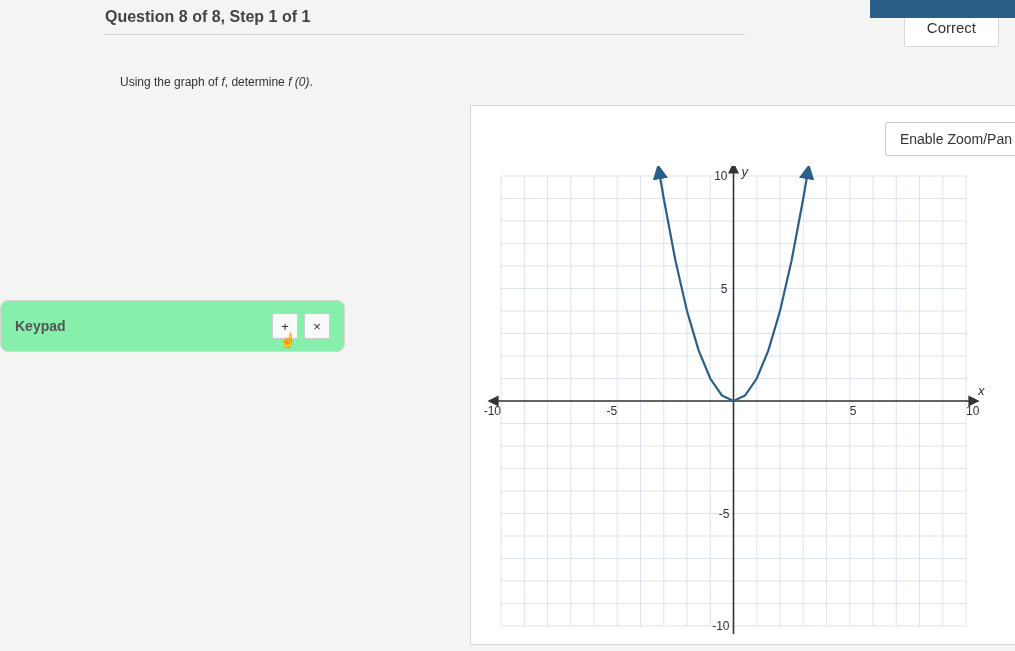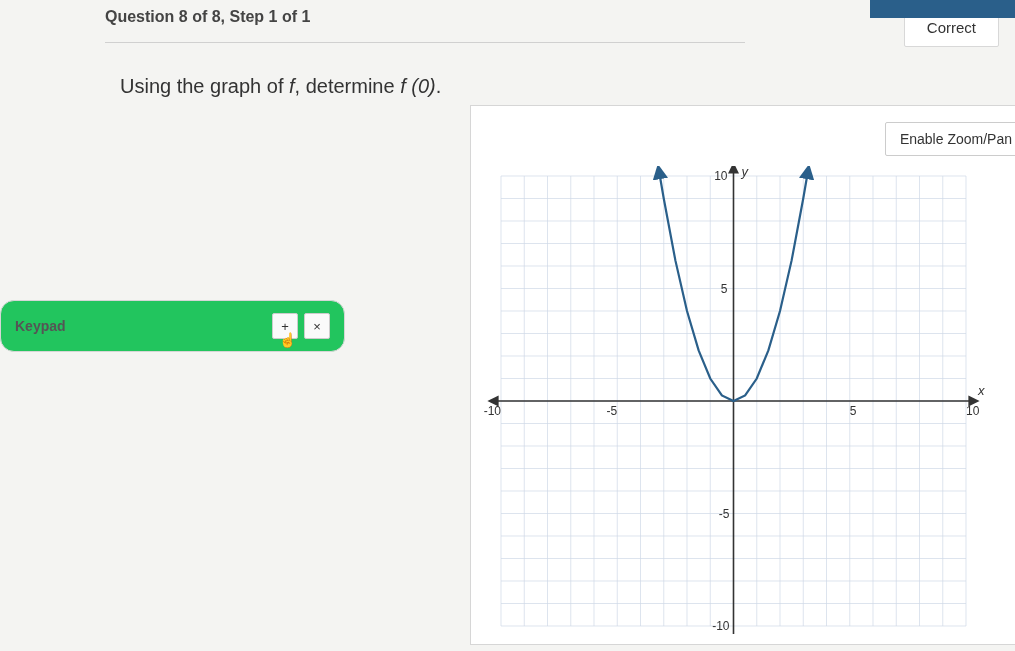--- a/index.html
+++ b/index.html
@@ -15,57 +15,57 @@
     .header {
       display: flex;
       justify-content: space-between;
       align-items: flex-start;
       padding: 8px 0 0 105px;
     }
     .q-title {
       font-size: 16px;
       font-weight: 600;
       color: #444;
-      padding-bottom: 16px;
+      padding-bottom: 8px;
       border-bottom: 1px solid #d0d0d0;
       width: 640px;
     }
     .status-pill {
       background: #fff;
       border: 1px solid #d8d8d8;
       padding: 10px 22px;
       font-size: 15px;
       color: #333;
       margin-right: 16px;
       border-radius: 2px;
     }
     .progress-stub {
       position: absolute;
       top: 0; right: 0;
       width: 145px; height: 18px;
       background: #2a5f8a;
     }
     .prompt {
       margin: 28px 0 0 120px;
-      font-size: 20px;
+      font-size: 12px;
       color: #333;
     }
     .prompt .fn { font-style: italic; }
     .keypad-panel {
       position: absolute;
       top: 300px;
       left: 0;
       width: 345px;
-      background: #22c55e;
+      background: #86efac;
       border: 1px solid #d6d6d6;
       padding: 12px 14px;
       display: flex;
       align-items: center;
       justify-content: space-between;
-      border-radius: 14px;
+      border-radius: 8px;
     }
     .keypad-label {
       font-size: 14px;
       color: #555;
       font-weight: 600;
     }
     .keypad-buttons {
       display: flex;
       gap: 6px;
       align-items: center;

